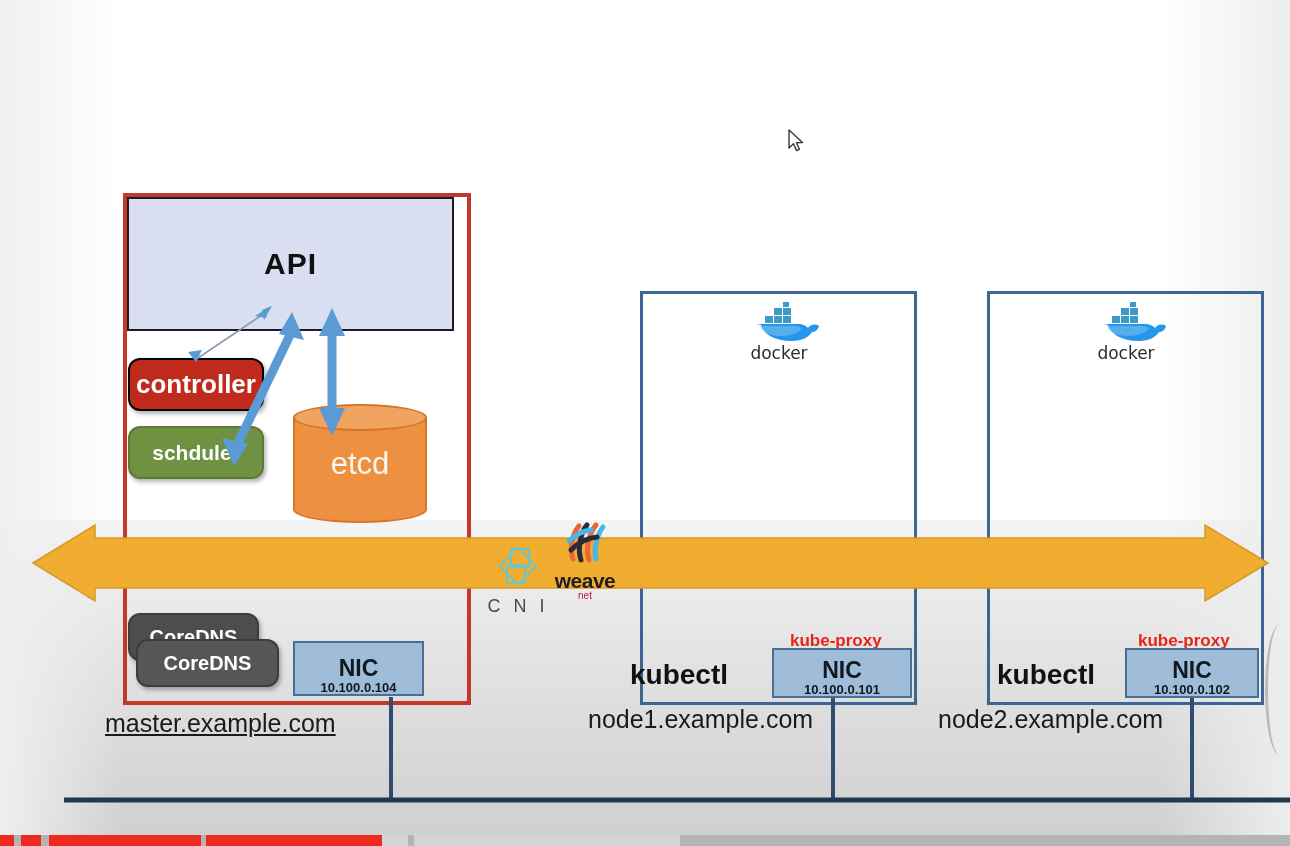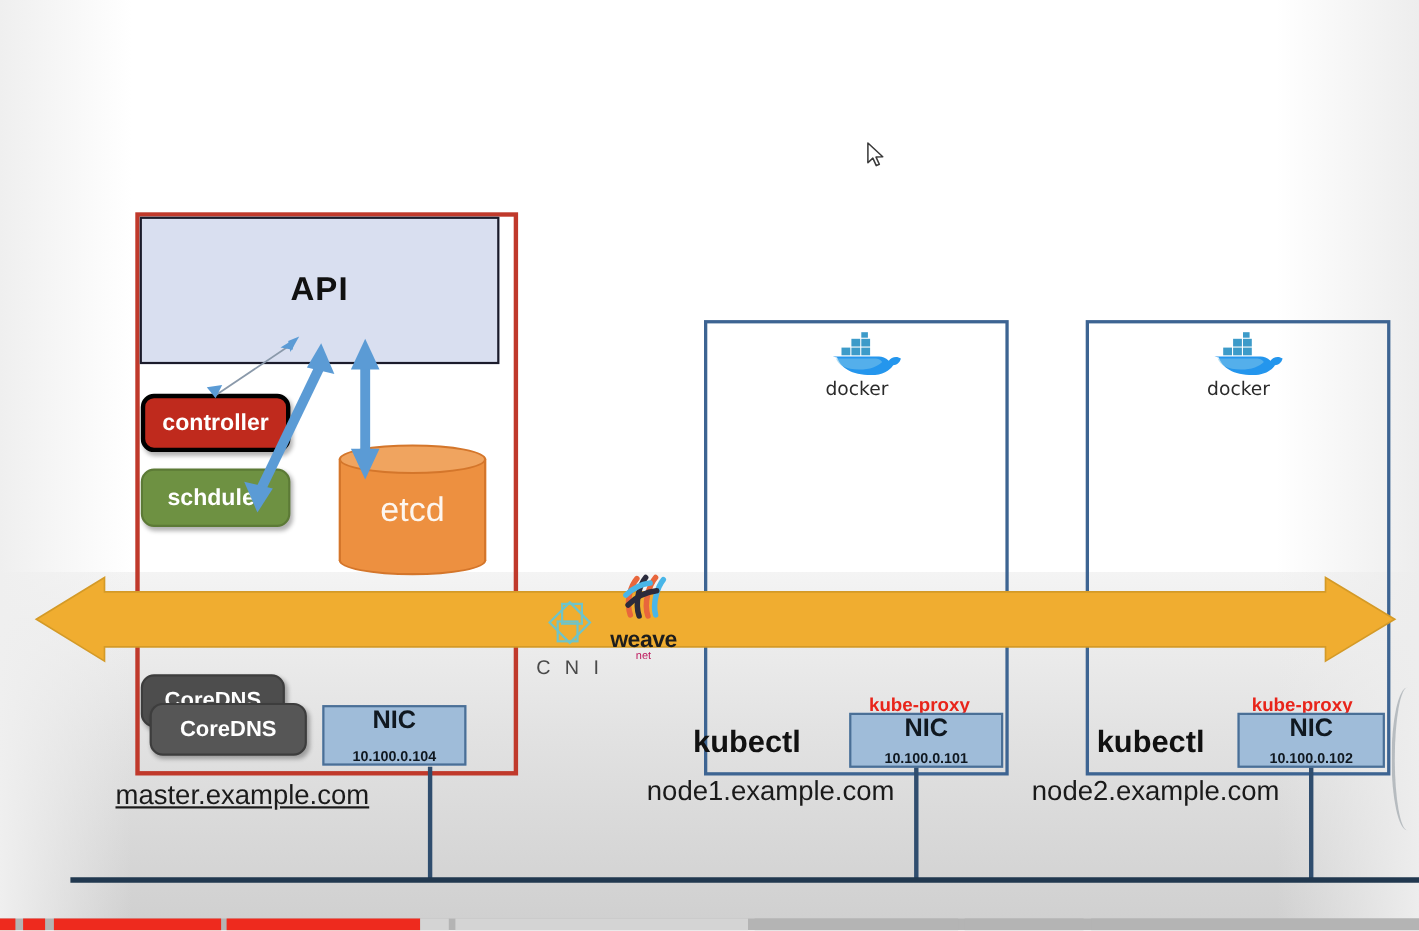--- a/index.html
+++ b/index.html
@@ -60,41 +60,41 @@
   .roundbox {
     position: absolute;
     border-radius: 12px;
     display: flex; align-items: center; justify-content: center;
     font-weight: bold; color: #ffffff;
     box-shadow: 2px 3px 4px rgba(0,0,0,0.30);
     box-sizing: border-box;
   }
   .controller-box {
     left: 128px; top: 358px; width: 136px; height: 53px;
-    background: #bf2a1d; border: 4px solid #000000;
-    font-size: 21px;
+    background: #bf2a1d; border: 2px solid #000000;
+    font-size: 26px;
   }
   .schduler-box {
     left: 128px; top: 426px; width: 136px; height: 53px;
     background: #6e9142; border: 2px solid #5c7a36;
     font-size: 21px;
   }
   .coredns-box-back {
     left: 128px; top: 613px; width: 131px; height: 48px;
     background: #4d4d4d; border: 2px solid #3d3d3d;
     font-size: 20px;
   }
   .coredns-box-front {
     left: 136px; top: 639px; width: 143px; height: 48px;
     background: #565656; border: 2px solid #3d3d3d;
     font-size: 20px;
   }
 
   
-  .etcd-wrap { position: absolute; left: 293px; top: 404px; width: 134px; height: 119px; margin-left: 15px; }
+  .etcd-wrap { position: absolute; left: 293px; top: 404px; width: 134px; height: 119px; }
   .etcd-body {
     position: absolute; left: 0; top: 13px; width: 134px; height: 93px;
     background: #ed9040; border-left: 2px solid #d4762b; border-right: 2px solid #d4762b;
     box-sizing: border-box;
   }
   .etcd-top {
     position: absolute; left: 0; top: 0; width: 134px; height: 27px;
     background: #f0a45f; border: 2px solid #d4762b; border-radius: 50%;
     box-sizing: border-box;
   }
@@ -135,21 +135,21 @@
   .kubeproxy-label {
     position: absolute; font-size: 17px; font-weight: bold; color: #e8241a;
     white-space: nowrap;
   }
 
   
   .nic-box {
     position: absolute;
     background: #9fbcd9; border: 2px solid #4a6f96;
     box-sizing: border-box;
-    display: flex; flex-direction: column; align-items: center; justify-content: space-between;
+    display: flex; flex-direction: column; align-items: center; justify-content: flex-end;
     line-height: 1.02;
   }
   .nic-title { font-size: 23px; font-weight: bold; color: #101820; }
   .nic-ip { font-size: 13px; font-weight: bold; color: #101820; }
 
   .host-label {
     position: absolute; font-size: 25px; color: #1a1a1a; white-space: nowrap;
   }
 
   

